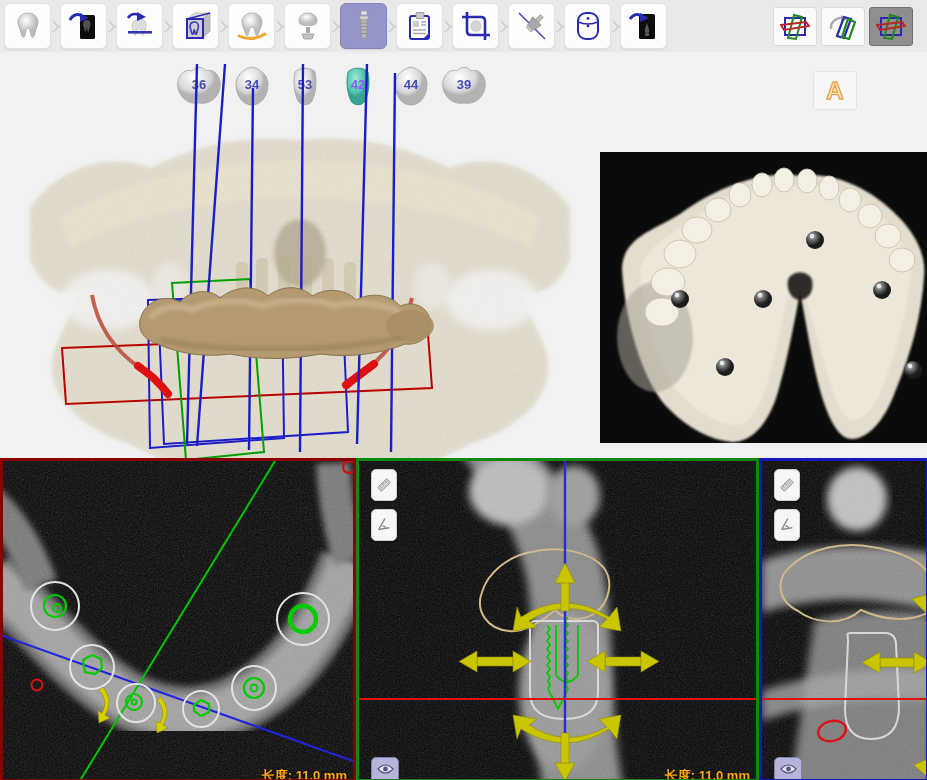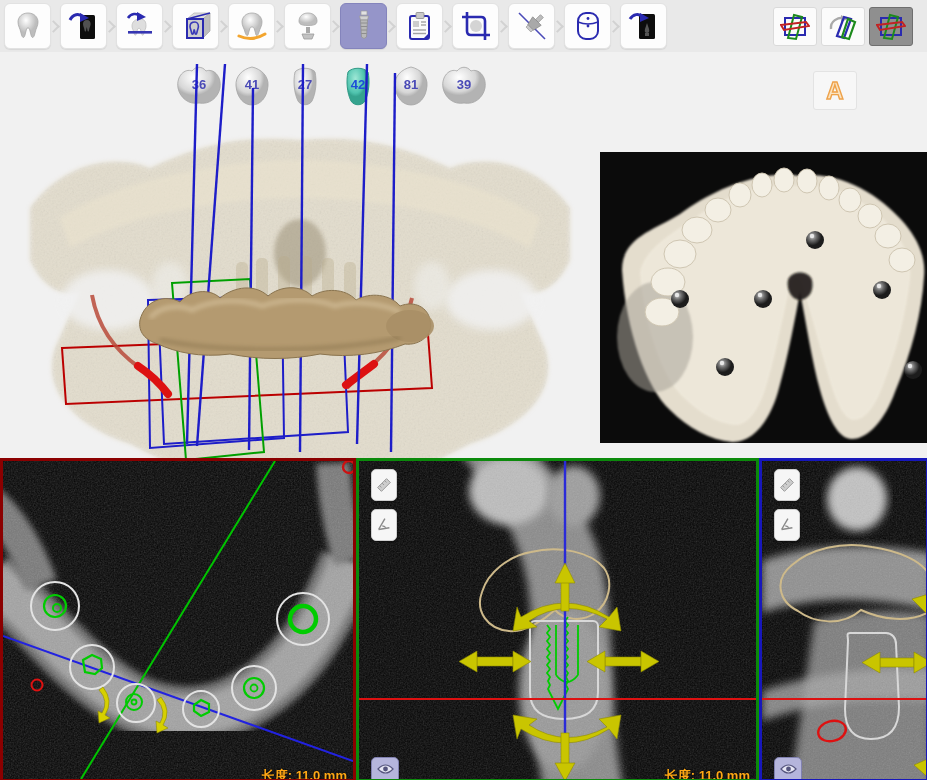--- a/index.html
+++ b/index.html
@@ -21,21 +21,21 @@
   .vb-btn.sel{background:#8f8f8f;border-color:#6f6f6f;}
   .a-btn{position:absolute;left:813px;top:71px;width:42px;height:37px;background:#f7f7f7;
     border:1px solid #e3e3e3;border-radius:3px;display:flex;align-items:center;justify-content:center;
     font-size:24px;font-weight:bold;color:#fbe3c0;-webkit-text-stroke:1.4px #eea24a;text-stroke:1.4px #eea24a;}
   
   .teeth-row{position:absolute;left:174px;top:64px;display:flex;gap:3px;}
   .tooth-btn{position:relative;width:50px;height:44px;}
   .tooth-btn svg{position:absolute;inset:0;}
   .tooth-num{position:absolute;left:0;right:0;top:13px;text-align:center;
     font-size:13px;font-weight:bold;color:#4a4ab6;}
-  .tooth-btn.sel .tooth-num{color:#1d4ed8;}
+  .tooth-btn.sel .tooth-num{color:#8b5cf6;}
   
   .main3d{position:absolute;left:0;top:48px;width:600px;height:410px;}
   .photo{position:absolute;left:600px;top:152px;width:327px;height:291px;background:#0b0b0b;}
   
   .panel{position:absolute;top:458px;height:324px;background:#000;box-sizing:border-box;overflow:hidden;}
   .panel-left{left:0;width:356px;border:3px solid #8b0000;}
   .panel-mid{left:356px;width:403px;border:3px solid #0b8a0b;}
   .panel-right{left:759px;width:170px;border:3px solid #1717bb;}
   .panel svg.ct{position:absolute;inset:0;width:100%;height:100%;}
   .len-label{position:absolute;right:6px;bottom:-6px;font-size:13px;font-weight:bold;color:#ffa815;
@@ -215,46 +215,46 @@
             </radialGradient>
           </defs>
         <path d="M4,24 C2,12 11,4 18,7 C22,2 28,2 32,7 C39,4 48,12 46,24 C44,34 35,41 25,39 C15,41 6,34 4,24 Z" fill="url(#ts1)" stroke="#a5a5a5" stroke-width=".8"></path>
       </svg>
       <div class="tooth-num">36</div>
     </div>
     <div class="tooth-btn">
       <svg viewBox="0 0 50 44">
         <path d="M25,3 C34,5 42,12 41,22 C40,34 33,41 25,41 C17,41 10,34 9,22 C8,12 16,5 25,3 Z" fill="url(#ts1)" stroke="#a5a5a5" stroke-width=".8"></path>
       </svg>
-      <div class="tooth-num">41</div>
+      <div class="tooth-num">34</div>
     </div>
     <div class="tooth-btn">
       <svg viewBox="0 0 50 44">
         <path d="M15,8 C19,3 31,3 35,8 C37,17 36,29 32,37 C29,42 21,42 18,37 C14,29 13,17 15,8 Z" fill="url(#ts1)" stroke="#a5a5a5" stroke-width=".8"></path>
       </svg>
-      <div class="tooth-num">27</div>
+      <div class="tooth-num">53</div>
     </div>
     <div class="tooth-btn sel">
       <svg viewBox="0 0 50 44">
         <defs>
             <radialGradient id="ts2" cx="38%" cy="28%">
               <stop offset="0%" stop-color="#9fe8d6"></stop>
               <stop offset="80%" stop-color="#4fc3ae"></stop>
               <stop offset="100%" stop-color="#35a38e"></stop>
             </radialGradient>
           </defs>
         <path d="M15,8 C19,3 31,3 35,8 C37,17 36,29 32,37 C29,42 21,42 18,37 C14,29 13,17 15,8 Z" fill="url(#ts2)" stroke="#2f9a85" stroke-width="1"></path>
       </svg>
       <div class="tooth-num">42</div>
     </div>
     <div class="tooth-btn">
       <svg viewBox="0 0 50 44">
         <path d="M25,3 C34,5 42,12 41,22 C40,34 33,41 25,41 C17,41 10,34 9,22 C8,12 16,5 25,3 Z" fill="url(#ts1)" stroke="#a5a5a5" stroke-width=".8"></path>
       </svg>
-      <div class="tooth-num">81</div>
+      <div class="tooth-num">44</div>
     </div>
     <div class="tooth-btn">
       <svg viewBox="0 0 50 44">
         <path d="M4,24 C2,12 11,4 18,7 C22,2 28,2 32,7 C39,4 48,12 46,24 C44,34 35,41 25,39 C15,41 6,34 4,24 Z" fill="url(#ts1)" stroke="#a5a5a5" stroke-width=".8"></path>
       </svg>
       <div class="tooth-num">39</div>
     </div>
   </div>
 
   <svg class="main3d" viewBox="0 0 600 410">

